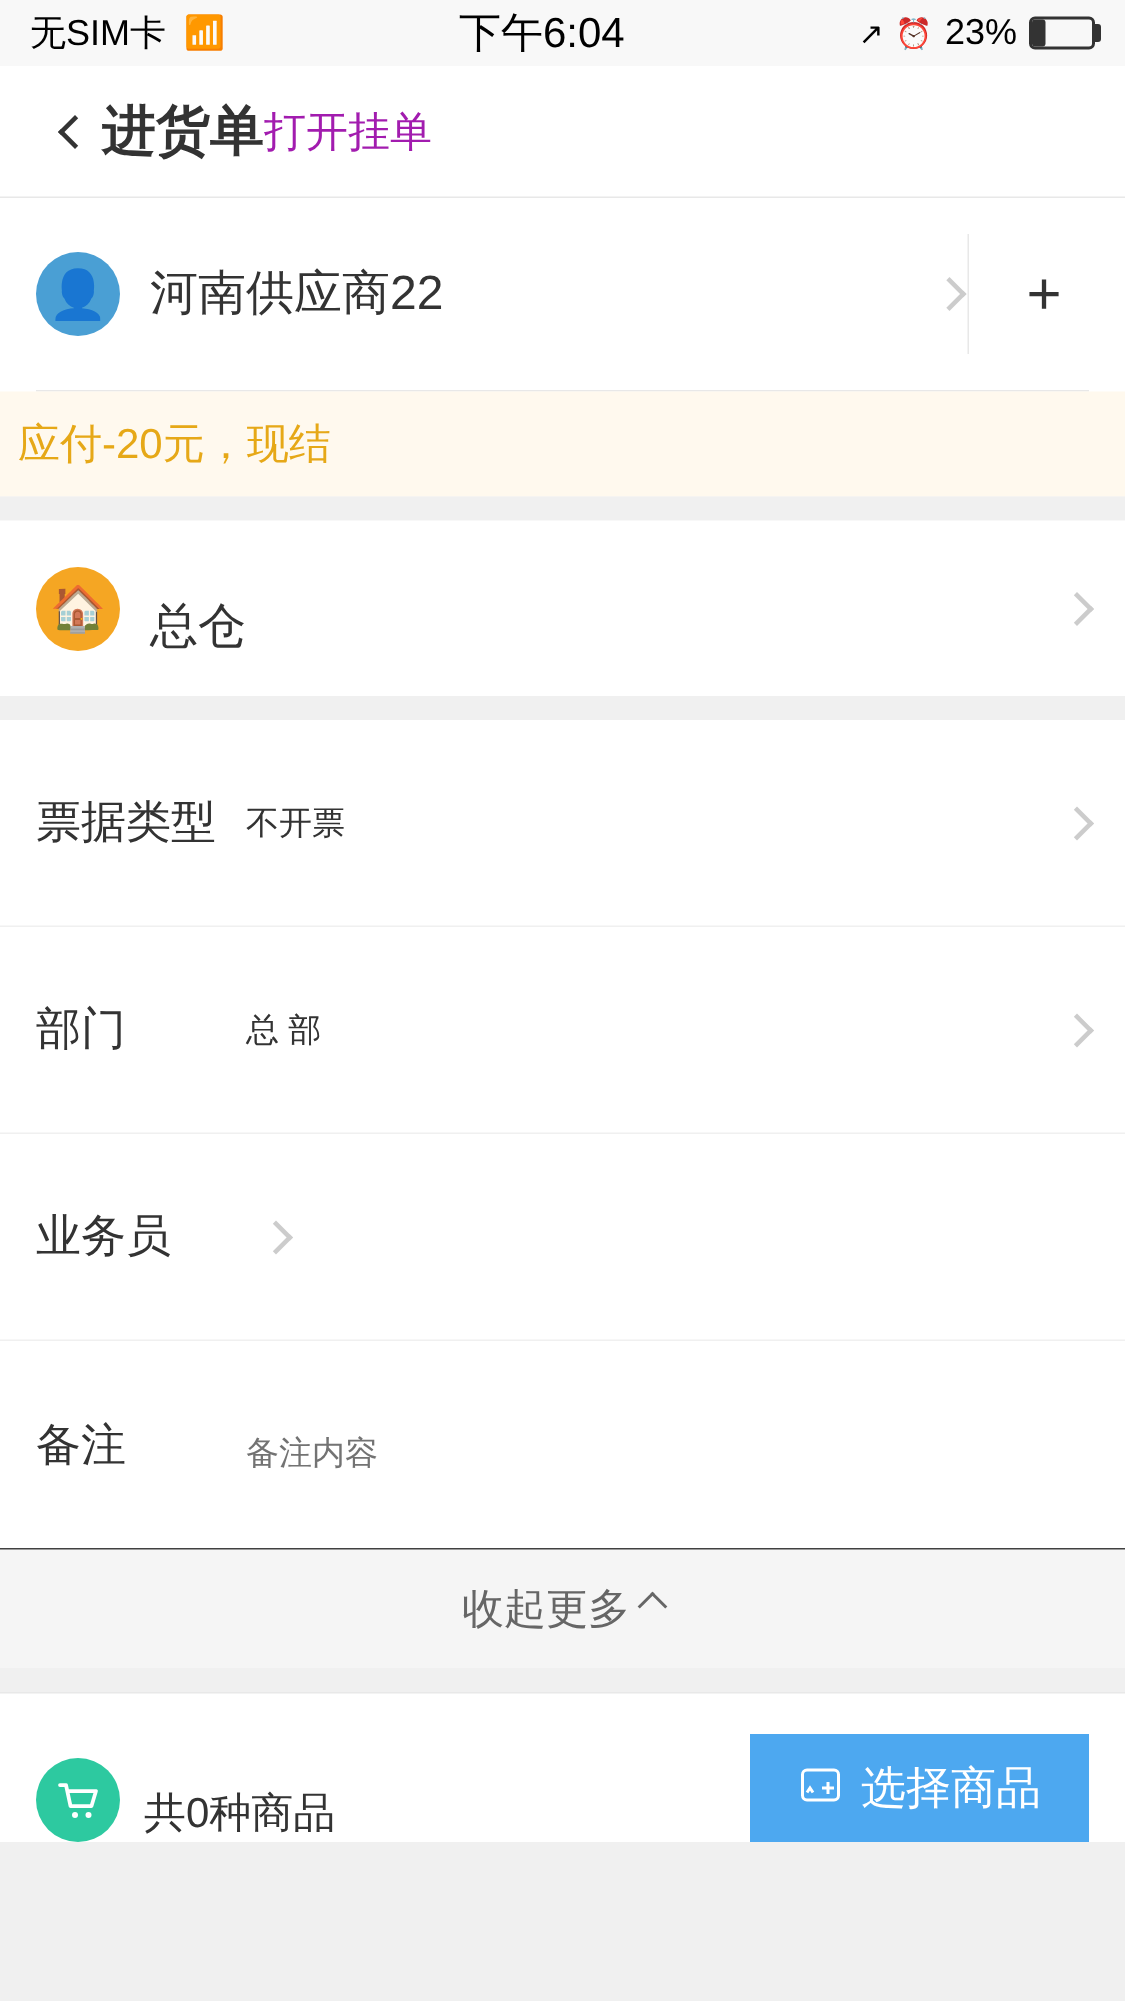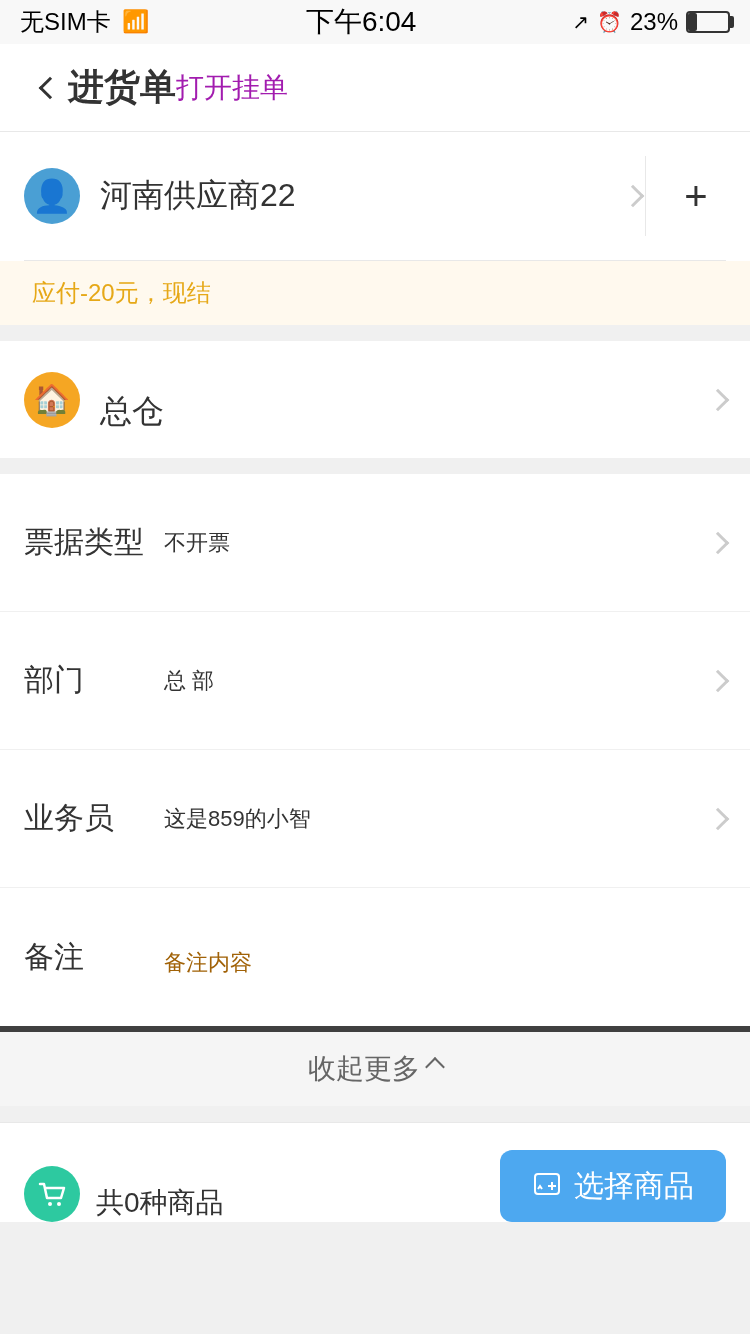--- a/index.html
+++ b/index.html
@@ -161,22 +161,22 @@
       font-size: 40px;
       color: #333;
       margin-left: 16px;
       flex-shrink: 0;
       cursor: pointer;
     }
 
     
     .notice-bar {
       background: #fff9ee;
-      padding: 16px 32px;
-      font-size: 24px;
+      padding: 16px 12px;
+      font-size: 28px;
       color: #e6a817;
     }
 
     
     .warehouse-row {
       display: flex;
       align-items: center;
       padding: 24px 0;
     }
     .warehouse-icon {
@@ -212,35 +212,35 @@
       color: #333;
       width: 140px;
       flex-shrink: 0;
     }
     .form-value {
       flex: 1;
       font-size: 22px;
       color: #333;
     }
     .form-value.placeholder {
-      color: #a16207;
+      color: #737373;
       margin-top: 12px;
     }
 
     
     .collapse-bar {
       background: #f5f5f5;
       height: 80px;
       display: flex;
       align-items: center;
       justify-content: center;
       font-size: 28px;
       color: #666;
       cursor: pointer;
-      border-top: 6px solid #404040;
+      border-top: 1px solid #404040;
     }
     .chevron-up {
       display: inline-block;
       width: 14px;
       height: 14px;
       border-left: 2px solid #666;
       border-top: 2px solid #666;
       transform: rotate(45deg);
       margin-left: 8px;
       vertical-align: middle;
@@ -271,21 +271,21 @@
     }
     .product-count-text {
       flex: 1;
       font-size: 28px;
       color: #333;
     }
     .select-product-btn {
       background: #4da8f0;
       color: #fff;
       border: none;
-      border-radius: 12px;
+      border-radius: 0;
       height: 72px;
       padding: 0 32px;
       font-size: 30px;
       display: flex;
       align-items: center;
       gap: 12px;
       cursor: pointer;
       white-space: nowrap;
     }
 
@@ -377,21 +377,20 @@
     </div>
 
     <div class="form-row">
       <span class="form-label">部门</span>
       <span class="form-value">总 部</span>
       <div class="chevron-right"></div>
     </div>
 
     <div class="form-row">
       <span class="form-label">业务员</span>
-      <span class="form-value">这是859的小智</span>
       <div class="chevron-right"></div>
     </div>
 
     <div class="form-row">
       <span class="form-label">备注</span>
       <span class="form-value placeholder">备注内容</span>
     </div>
 
     <div class="collapse-bar">
       <span>收起更多 </span>

